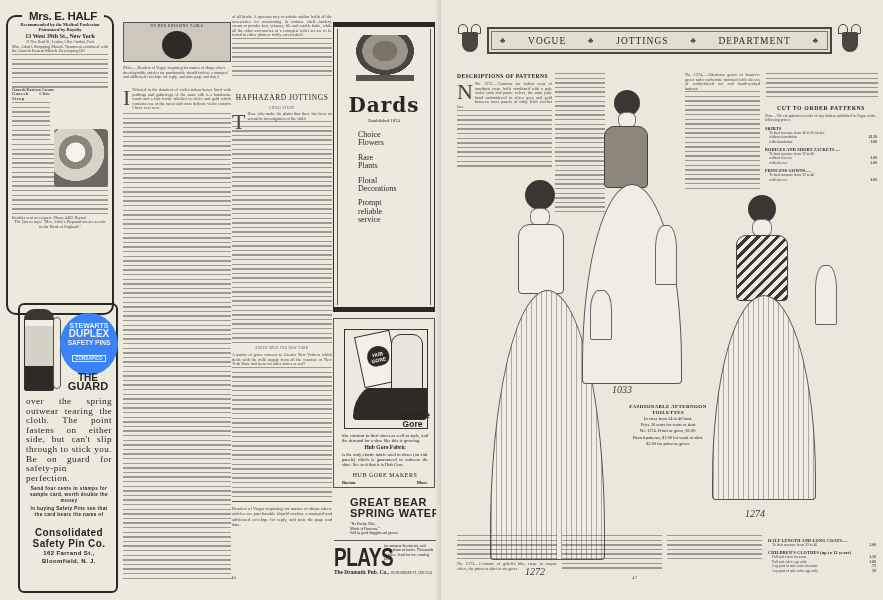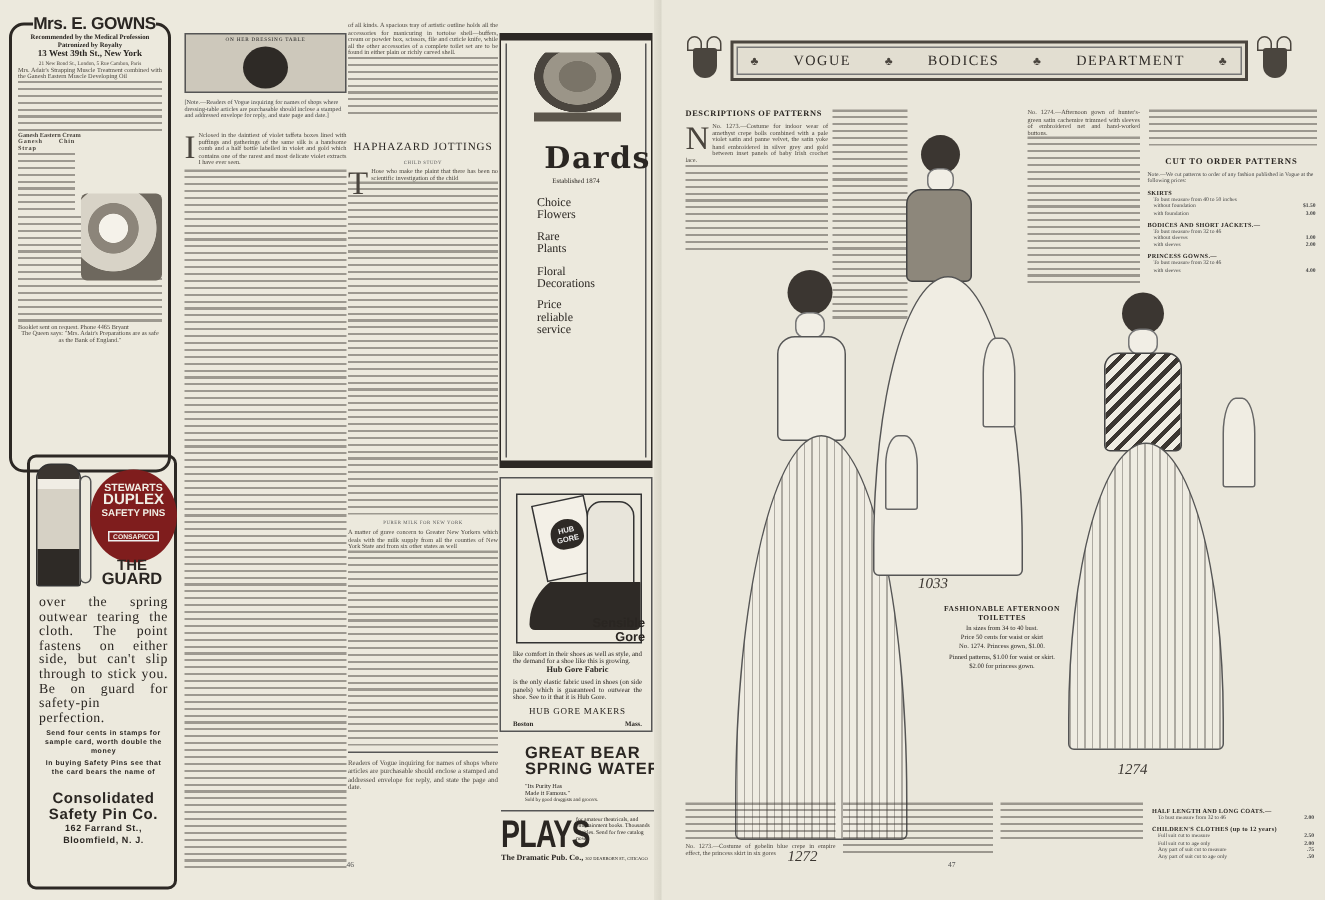--- a/index.html
+++ b/index.html
@@ -39,21 +39,21 @@
     border-radius: 4px;
   }
 
   
   .stewarts {
     position: absolute; left: 18px; top: 303px; width: 100px; height: 290px;
     border: 2px solid #2c2824; border-radius: 6px;
   }
   .stewarts .circle {
     position: absolute; left: 40px; top: 8px; width: 58px; height: 62px;
-    border-radius: 50%; background: #7f1d1d; color: #f0ede4; text-align: center;
+    border-radius: 50%; background: #3b82f6; color: #f0ede4; text-align: center;
     font-family: "Liberation Sans", sans-serif; font-weight: bold; padding-top: 9px;
   }
   .stewarts .c1 { font-size: 7px; }
   .stewarts .c2 { font-size: 10px; line-height: 10px; }
   .stewarts .c3 { font-size: 6.5px; }
   .stewarts .c4 { font-size: 4.5px; margin-top:2px; border:0.5px solid #eee; display:inline-block; padding: 0 2px;}
   .stewarts .kid {
     position: absolute; left: 4px; top: 4px; width: 30px; height: 82px;
     background: linear-gradient(180deg, #3b3631 0 12%, #f0ede4 12% 20%, #d6d1c5 20% 70%, #2e2a26 70%);
     border-radius: 10px 10px 2px 2px; border: 1px solid #333;
@@ -84,40 +84,40 @@
   .dards {
     position: absolute; left: 333px; top: 22px; width: 102px; height: 290px;
     border: 1.5px solid #2c2824; border-top: 5px solid #2c2824; border-bottom: 5px solid #2c2824;
   }
   .dards .inner { position:absolute; left: 3px; right: 3px; top: 2px; bottom: 2px; border-left: 0.5px solid #555; border-right: 0.5px solid #555; }
   .dards .basket {
     position:absolute; left: 22px; top: 8px; width: 58px; height: 46px;
     background: radial-gradient(ellipse at 50% 40%, #7a7468 0 30%, #9b9588 31% 55%, #4a453e 56% 70%, transparent 71%);
     border-bottom: 6px solid #5b554b;
   }
-  .dards .logo { position:absolute; left:0; right:0; top: 66px; text-align:right; font-family: "DejaVu Serif", serif; font-size: 20px; font-weight: bold; letter-spacing: 1px; }
+  .dards .logo { position:absolute; left:0; right:0; top: 66px; text-align:center; font-family: "DejaVu Serif", serif; font-size: 20px; font-weight: bold; letter-spacing: 1px; }
   .dards .est { position:absolute; left:0; right:0; top: 91px; text-align:center; font-size: 4.6px; }
   .dards .list { position:absolute; left: 24px; top: 104px; font-size: 8px; line-height: 8.4px; }
   .dards .list div { margin-bottom: 6px; }
   .dards .addr { position:absolute; left:0; right:0; top: 210px; text-align:center; font-size: 7px; line-height: 8.2px; letter-spacing: 0.4px; }
 
   
   .hub {
     position: absolute; left: 333px; top: 318px; width: 102px; height: 170px;
     border: 1px solid #555;
   }
   .hub .shoe {
     position:absolute; left: 10px; top: 10px; width: 84px; height: 100px;
     border: 1.5px solid #333;
   }
   .hub .card { position:absolute; left: 14px; top: 3px; width: 36px; height: 52px; background: #f3f0e7; border:1px solid #333; transform: rotate(-12deg);}
   .hub .heart { position:absolute; left: 22px; top: 16px; width: 22px; height: 20px; background:#2e2a26; color:#eee; font-family:"Liberation Sans",sans-serif; font-size: 5px; font-weight:bold; text-align:center; padding-top:5px; border-radius: 50% 50% 40% 40%; transform: rotate(-12deg);}
   .hub .boot { position:absolute; left: 8px; top: 50px; width: 74px; height: 40px; background: linear-gradient(180deg, transparent 0 20%, #2e2a26 20%); border-radius: 40px 10px 4px 4px;}
   .hub .bootup { position:absolute; left: 46px; top: 4px; width: 32px; height: 60px; background: #e8e5db; border:1px solid #333; border-radius: 10px 10px 0 0;}
-  .hub .sensible { position:absolute; right: 4px; top: 92px; font-family:"Liberation Sans", sans-serif; font-weight: bold; font-size: 8.5px; line-height: 9px; text-align: right; }
+  .hub .sensible { position:absolute; right: 4px; top: 92px; font-family:"Liberation Sans", sans-serif; font-weight: bold; font-size: 8.5px; line-height: 9px; text-align: center; }
   .hub .desc { position:absolute; left: 8px; right: 6px; top: 114px; font-size: 4.6px; line-height: 5px; text-align: justify; }
   .hub .fabric { font-weight: bold; text-align:center; font-size: 5.6px; margin: 2px 0; }
   .hub .makers { position:absolute; left: 8px; right: 6px; top: 153px; text-align:center; font-size: 6px; letter-spacing: 0.5px;}
   .hub .city { position:absolute; left: 8px; right: 6px; top: 161px; font-size: 4.6px; font-weight: bold; display:flex; justify-content: space-between; }
 
   .greatbear { position:absolute; left: 350px; top: 497px; width: 102px; text-align: left; }
   .greatbear .gb { font-family: "Liberation Sans", sans-serif; font-weight: bold; font-size: 11px; line-height: 10.5px; letter-spacing: 0.5px; }
   .greatbear .gbs { font-size: 4.2px; line-height: 5px; }
   .plays { position:absolute; left: 334px; top: 540px; width: 102px; border-top: 0.5px solid #555; padding-top: 2px; }
   .plays .big { font-family: "Liberation Sans", sans-serif; font-weight: bold; font-size: 19px; letter-spacing: -0.5px; display:inline-block; transform: scaleY(1.35); transform-origin: top; }
@@ -156,21 +156,21 @@
   
   .dress-skirt { position:absolute; border-radius: 50% 50% 4px 4px / 90% 90% 4px 4px; }
   .lined { background: repeating-linear-gradient(90deg, rgba(50,45,40,0.35) 0 0.8px, transparent 0.8px 5px), #efece2; border: 1px solid #555; }
 </style>
 </head>
 <body>
 
 <div class="page left">
 
   <div class="adair">
-    <h1>Mrs. E. GOWNS</h1>
+    <h1>Mrs. E. HALF</h1>
     <div class="sub">Recommended by the Medical Profession</div>
     <div class="sub">Patronized by Royalty</div>
     <div class="addr">13 West 39th St., New York</div>
     <div class="tiny" style="text-align:center;font-size:3.5px">21 New Bond St., London, 5 Rue Cambon, Paris</div>
     <div class="tiny">Mrs. Adair's Strapping Muscle Treatment combined with the Ganesh Eastern Muscle Developing Oil</div>
     <div class="tiny textlines" style="height:34px;color:transparent">text</div>
     <div class="tiny" style="font-weight:bold">Ganesh Eastern Cream</div>
     <div class="tiny" style="width:38px;font-weight:bold;letter-spacing:0.5px">Ganesh Chin Strap</div>
     <div class="tiny textlines" style="width:38px;height:40px;color:transparent">text</div>
     <div class="photo"></div>
@@ -241,21 +241,21 @@
 
   <div class="dards">
     <div class="inner"></div>
     <div class="basket"></div>
     <div class="logo">Dards</div>
     <div class="est">Established 1874</div>
     <div class="list">
       <div style="width:40px">Choice Flowers</div>
       <div style="width:30px">Rare Plants</div>
       <div style="width:52px">Floral Decorations</div>
-      <div style="width:34px">Price reliable service</div>
+      <div style="width:34px">Prompt reliable service</div>
     </div>
   </div>
 
   <div class="hub">
     <div class="shoe">
       <div class="card"></div>
       <div class="heart">HUB GORE</div>
       <div class="bootup"></div>
       <div class="boot"></div>
     </div>
@@ -299,21 +299,21 @@
 
 <div class="crest" style="left:458px">
   <div class="wing" style="left:0"></div>
     <div class="wing" style="left:13px"></div>
     <div class="shield"></div>
 </div>
 <div class="vpd">
   <span class="orn">♣</span>
   <span>VOGUE</span>
   <span class="orn">♣</span>
-  <span>BODICES</span>
+  <span>JOTTINGS</span>
   <span class="orn">♣</span>
   <span>DEPARTMENT</span>
   <span class="orn">♣</span>
 </div>
 <div class="crest" style="left:838px">
   <div class="wing" style="left:0"></div>
     <div class="wing" style="left:13px"></div>
     <div class="shield"></div>
 </div>
 

